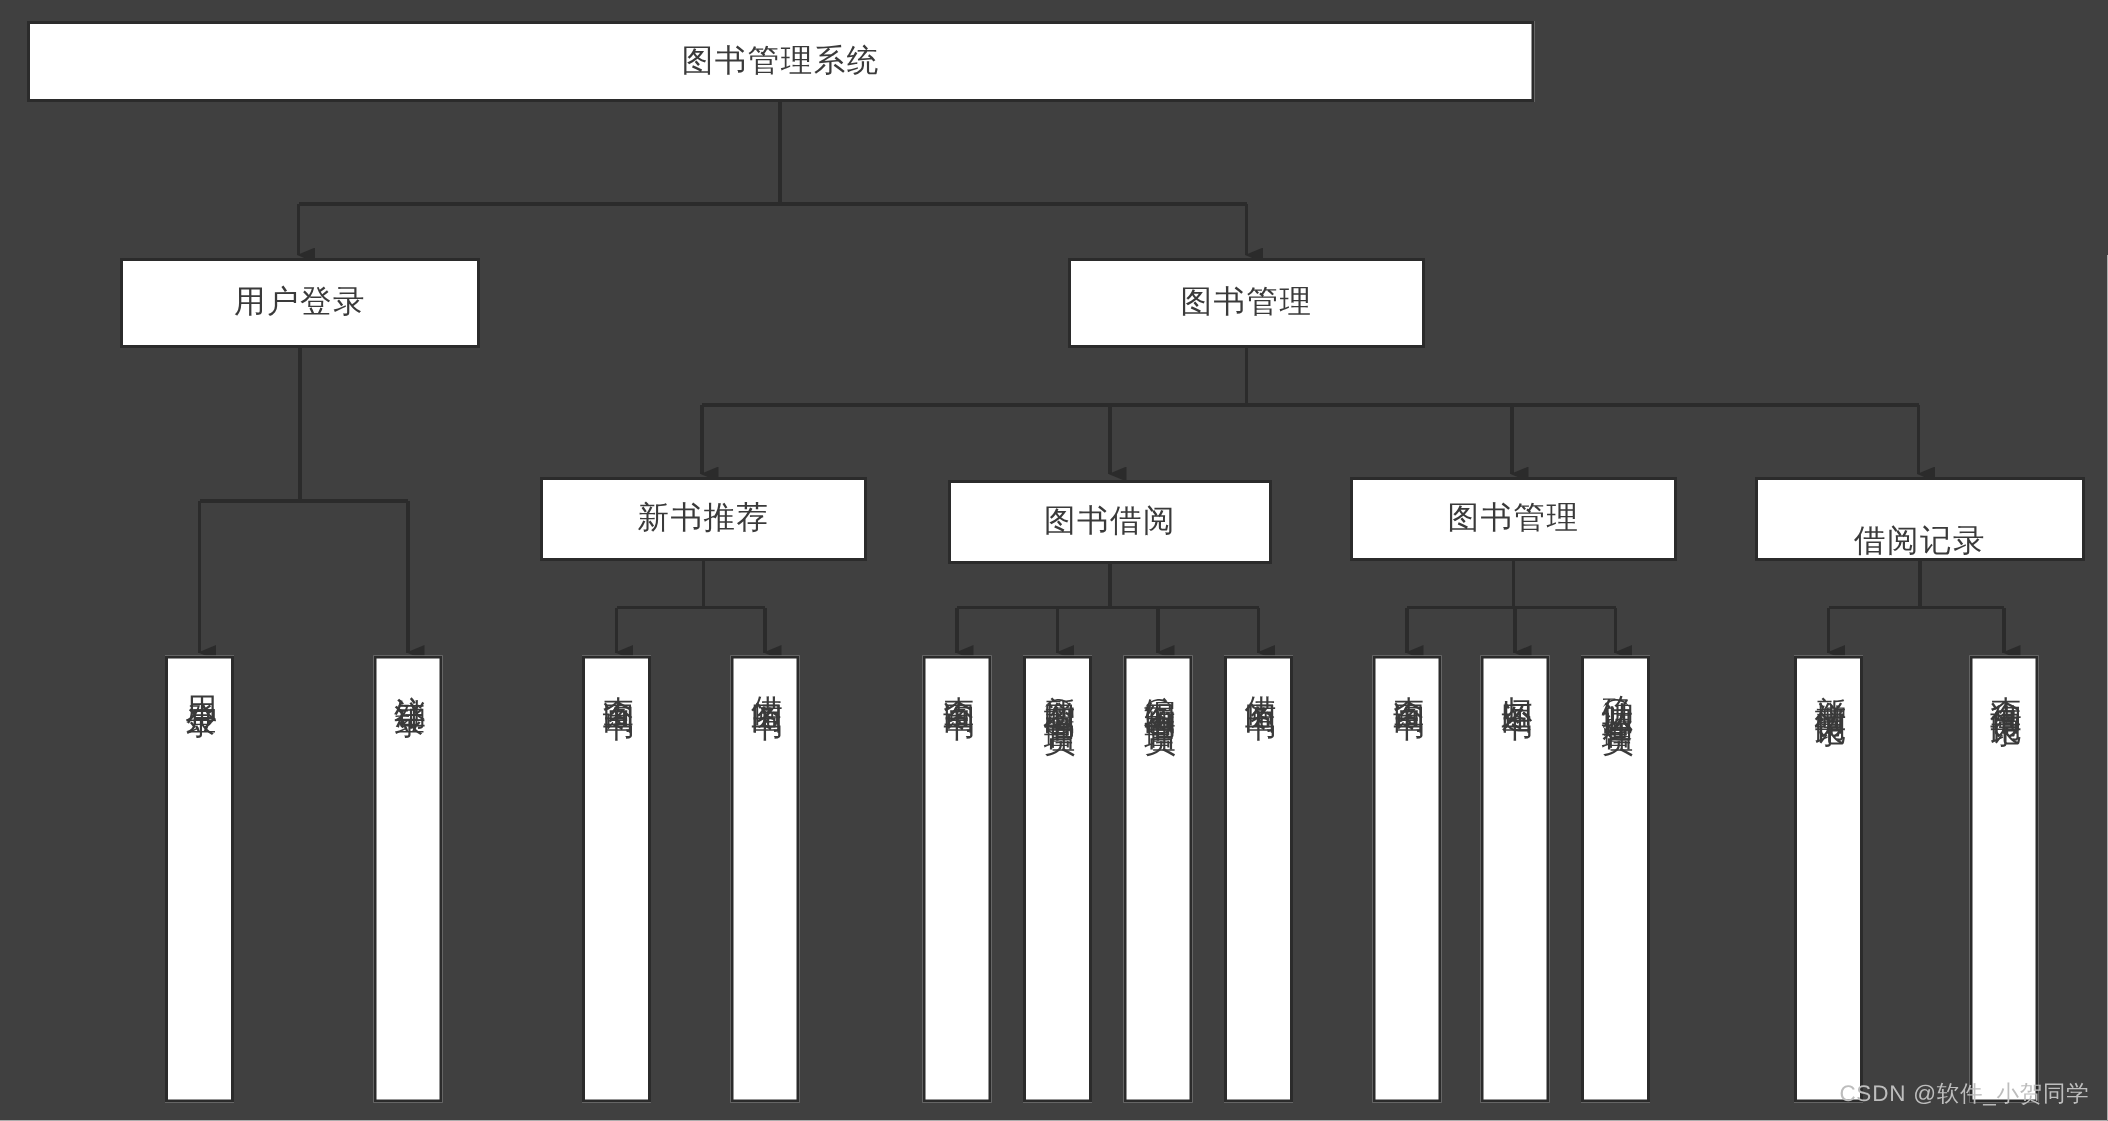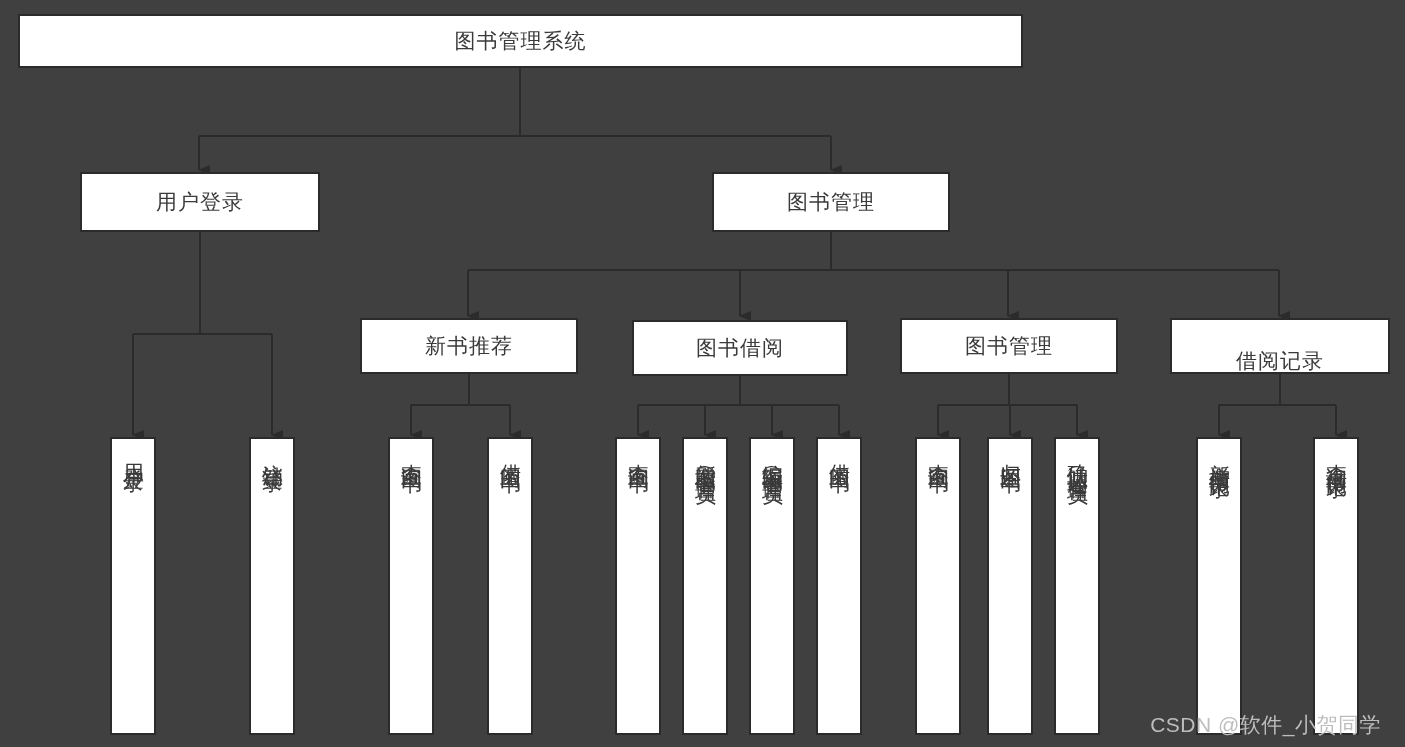--- a/index.html
+++ b/index.html
@@ -50,23 +50,23 @@
     white-space: nowrap;
     text-align: left;
   }
   .leaf-box {
     align-items: flex-start;
     justify-content: center;
     padding-top: 8px;
   }
   .watermark {
     position: absolute;
-    right: 24px;
+    right: 12px;
     bottom: 8px;
-    font-size: 21px;
+    font-size: 15px;
     color: #bdbdbd;
     letter-spacing: 0.5px;
     white-space: nowrap;
     pointer-events: none;
   }
 </style>
 </head>
 <body>
 
 <div id="canvas">

